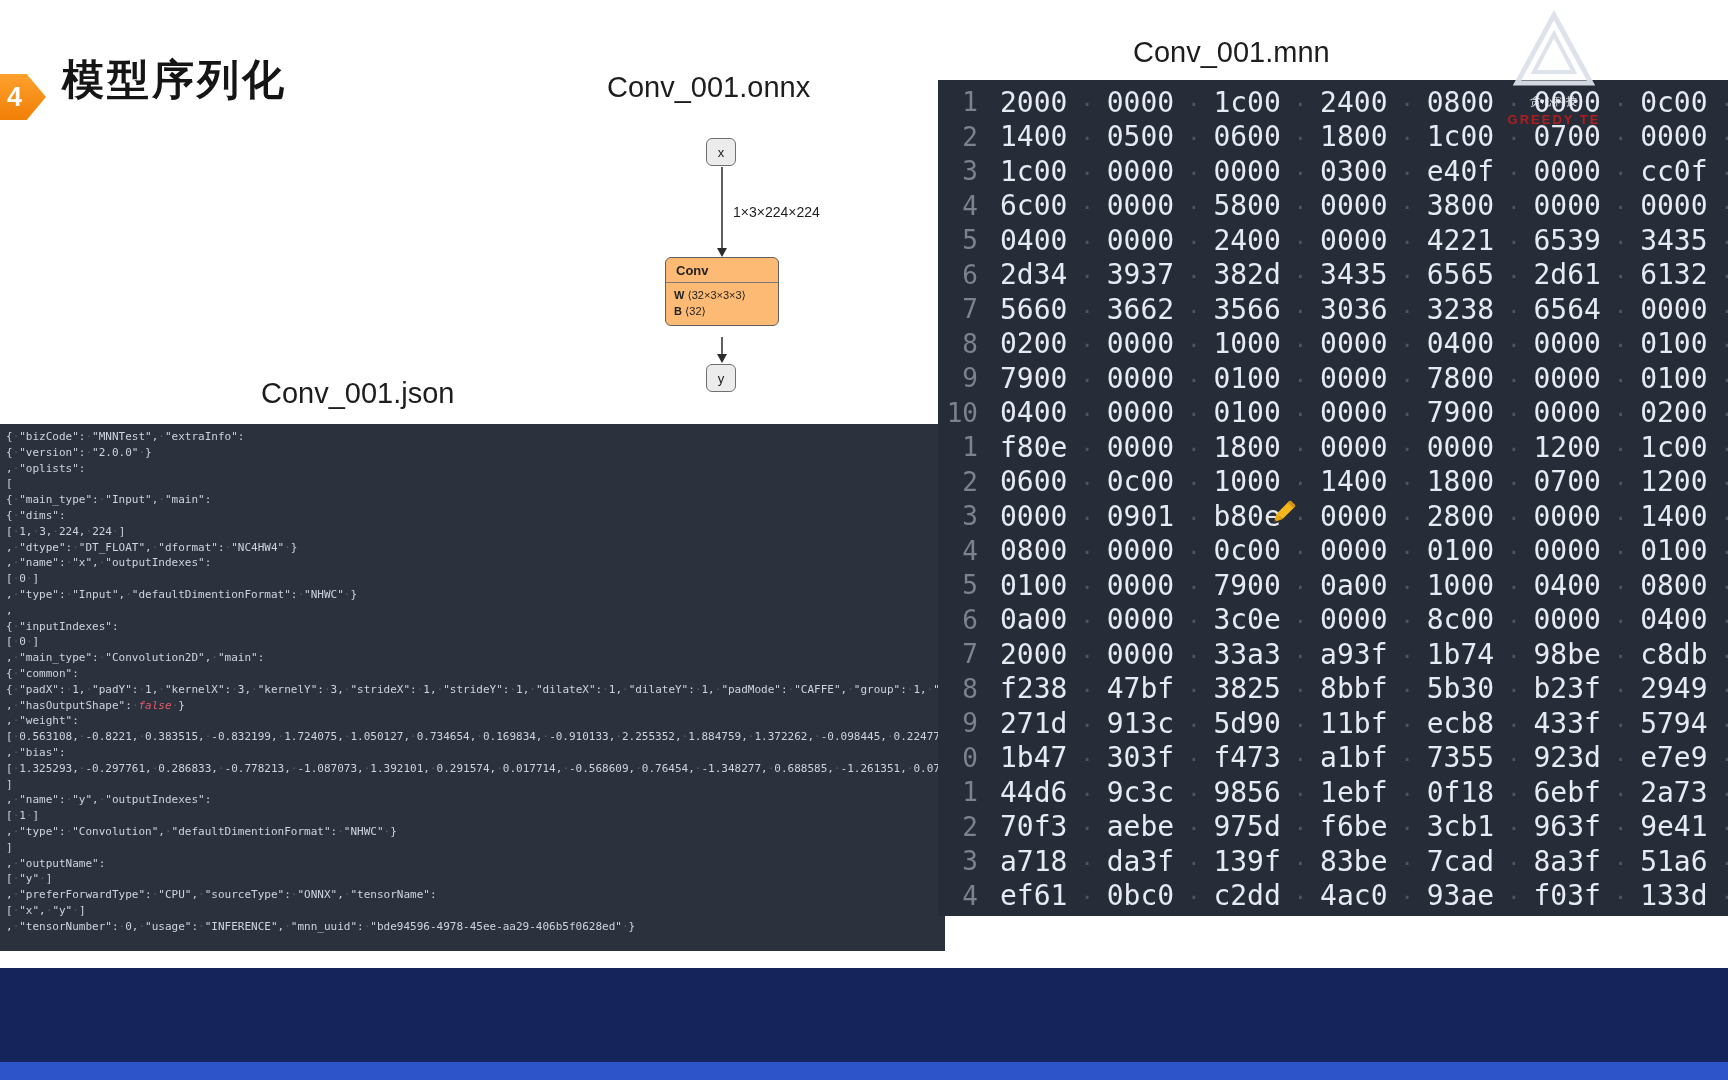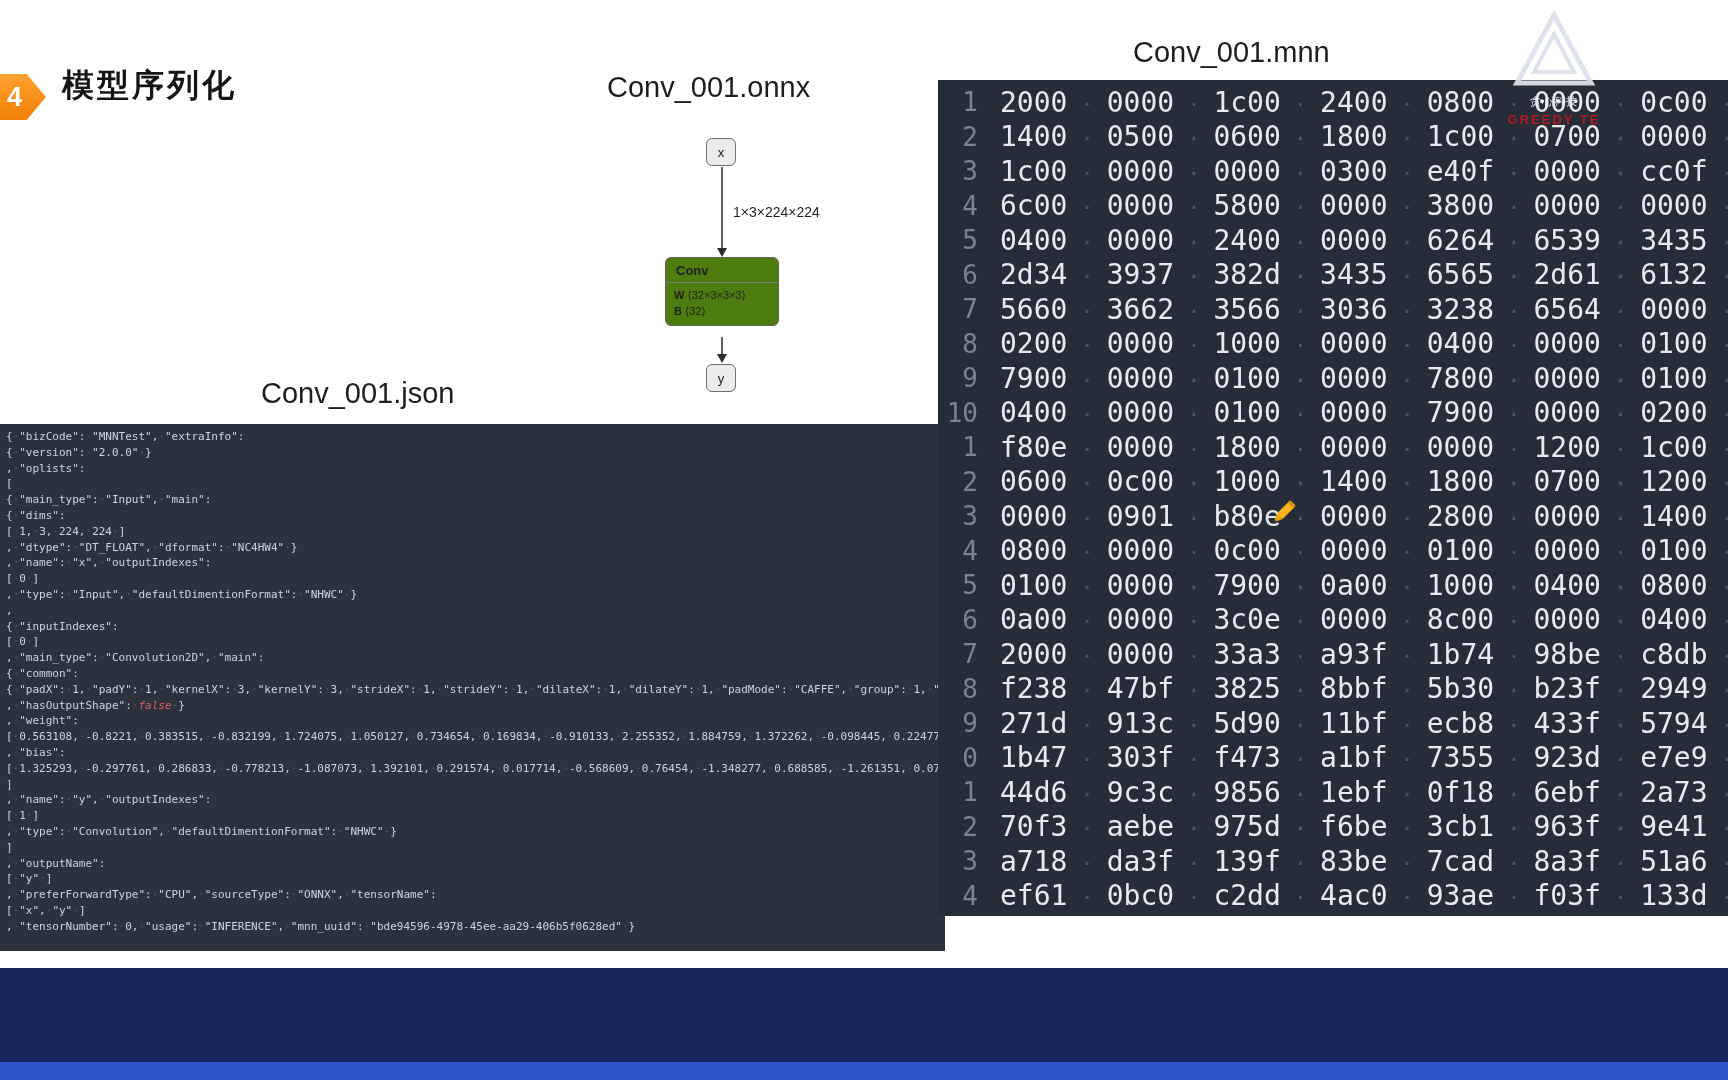--- a/index.html
+++ b/index.html
@@ -6,35 +6,35 @@
   html,body { width:1728px; height:1080px; }
   body { position:relative; background:#ffffff; overflow:hidden;
          font-family:"Liberation Sans", sans-serif; }
 
   
   .badge { position:absolute; left:0; top:74px; width:46px; height:46px;
            background:linear-gradient(180deg,#ffa12e,#f07f05);
            clip-path:polygon(0 0,58% 0,100% 50%,58% 100%,0 100%);
            display:flex; align-items:center; padding-left:7px;
            color:#fff; font-size:27px; font-weight:bold; }
-  .slide-title { position:absolute; left:62px; top:64px; font-size:32px;
+  .slide-title { position:absolute; left:62px; top:52px; font-size:42px;
                  font-weight:900; color:#151515; letter-spacing:3px; }
   .sec-title { position:absolute; font-size:29px; color:#1d1d1d; }
   #onnx-title { left:607px; top:71px; }
   #json-title { left:261px; top:377px;text-align:center; }
   #mnn-title  { left:1133px; top:36px; }
 
   
   .gnode { position:absolute; width:30px; height:28px; border:1.5px solid #707070;
            border-radius:6px; background:#ececec; display:flex; align-items:center;
            justify-content:center; font-size:13px; color:#222; }
   #node-x { left:706px; top:138px; }
   #node-y { left:706px; top:364px; }
   .conv-node { position:absolute; left:665px; top:257px; width:114px;
-               border:1.5px solid #5f5f5f; border-radius:6px; background:#4d7c0f; color:#222; }
+               border:1.5px solid #5f5f5f; border-radius:6px; background:#fdba74; color:#222; }
   .conv-head { padding:5px 10px 4px; font-weight:600; font-size:13px;
                border-bottom:1px solid #7a7a7a; }
   .conv-attrs { padding:4px 8px 6px; }
   .conv-attrs div { line-height:16px; white-space:nowrap; font-size:11px; }
   .edge { position:absolute; }
   .edge-label { position:absolute; left:733px; top:204px; font-size:14px; color:#1f1f1f; }
 
   
   .json-panel { position:absolute; left:0; top:424px; width:945px; height:527px;
                 background:#2b323e; overflow:hidden; padding:5px 0 0 6px; z-index:2; }
@@ -155,21 +155,21 @@
       <div class="hex-row">
         <span class="hex-gutter">3</span>
         <span class="hex-data"><span>1c00</span><span class="hexsep">·</span><span>0000</span><span class="hexsep">·</span><span>0000</span><span class="hexsep">·</span><span>0300</span><span class="hexsep">·</span><span>e40f</span><span class="hexsep">·</span><span>0000</span><span class="hexsep">·</span><span>cc0f</span><span class="hexsep">·</span></span>
       </div>
       <div class="hex-row">
         <span class="hex-gutter">4</span>
         <span class="hex-data"><span>6c00</span><span class="hexsep">·</span><span>0000</span><span class="hexsep">·</span><span>5800</span><span class="hexsep">·</span><span>0000</span><span class="hexsep">·</span><span>3800</span><span class="hexsep">·</span><span>0000</span><span class="hexsep">·</span><span>0000</span><span class="hexsep">·</span></span>
       </div>
       <div class="hex-row">
         <span class="hex-gutter">5</span>
-        <span class="hex-data"><span>0400</span><span class="hexsep">·</span><span>0000</span><span class="hexsep">·</span><span>2400</span><span class="hexsep">·</span><span>0000</span><span class="hexsep">·</span><span>6264</span><span class="hexsep">·</span><span>6539</span><span class="hexsep">·</span><span>3435</span><span class="hexsep">·</span></span>
+        <span class="hex-data"><span>0400</span><span class="hexsep">·</span><span>0000</span><span class="hexsep">·</span><span>2400</span><span class="hexsep">·</span><span>0000</span><span class="hexsep">·</span><span>4221</span><span class="hexsep">·</span><span>6539</span><span class="hexsep">·</span><span>3435</span><span class="hexsep">·</span></span>
       </div>
       <div class="hex-row">
         <span class="hex-gutter">6</span>
         <span class="hex-data"><span>2d34</span><span class="hexsep">·</span><span>3937</span><span class="hexsep">·</span><span>382d</span><span class="hexsep">·</span><span>3435</span><span class="hexsep">·</span><span>6565</span><span class="hexsep">·</span><span>2d61</span><span class="hexsep">·</span><span>6132</span><span class="hexsep">·</span></span>
       </div>
       <div class="hex-row">
         <span class="hex-gutter">7</span>
         <span class="hex-data"><span>5660</span><span class="hexsep">·</span><span>3662</span><span class="hexsep">·</span><span>3566</span><span class="hexsep">·</span><span>3036</span><span class="hexsep">·</span><span>3238</span><span class="hexsep">·</span><span>6564</span><span class="hexsep">·</span><span>0000</span><span class="hexsep">·</span></span>
       </div>
       <div class="hex-row">

